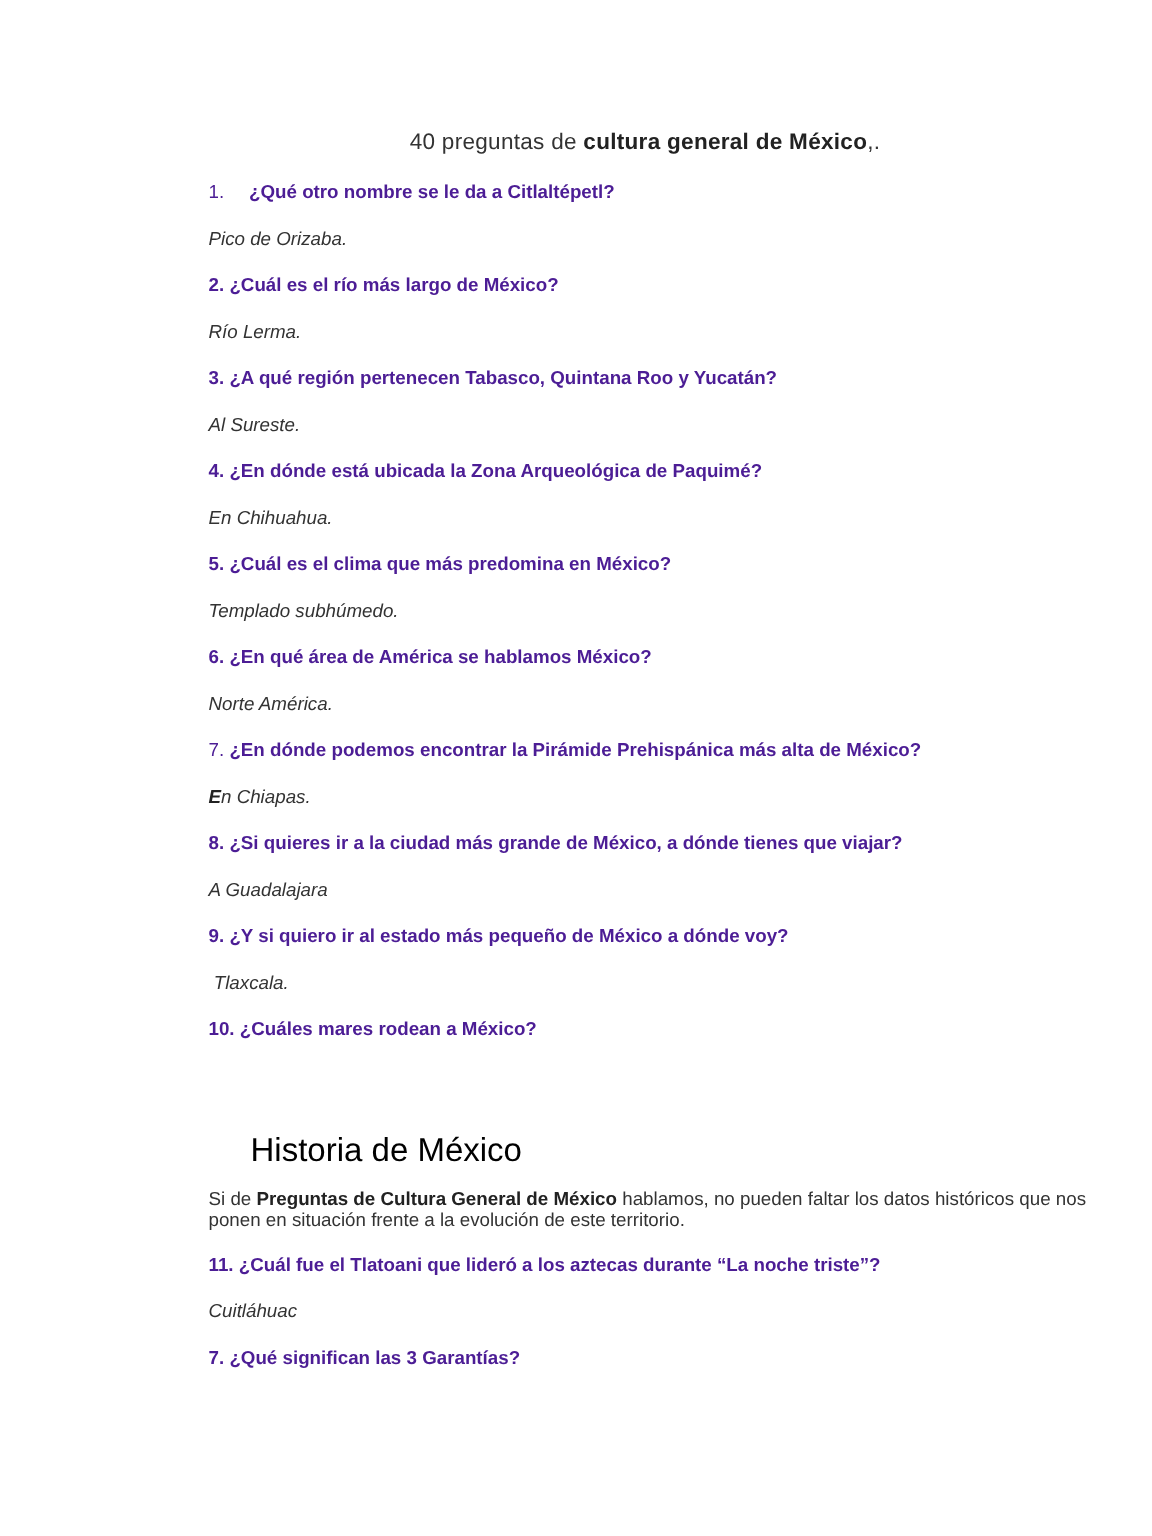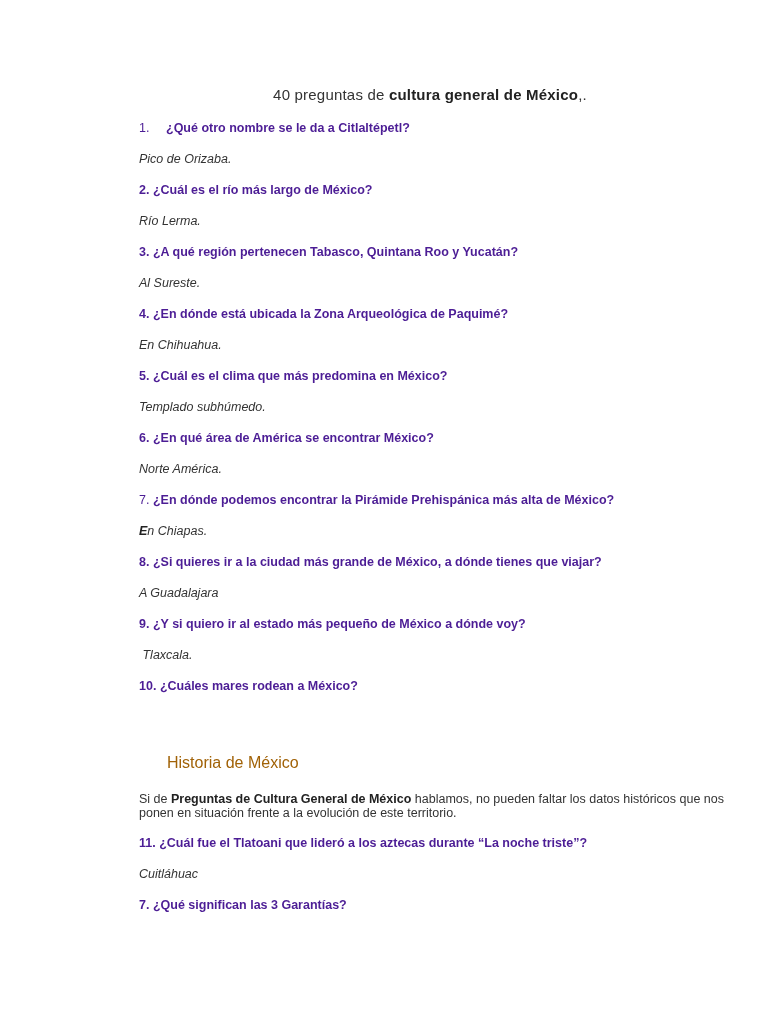--- a/index.html
+++ b/index.html
@@ -56,22 +56,22 @@
       color: #333333;
       line-height: 14px;
       white-space: normal;
       width: 600px;
     }
     .p b { color: #222; }
     .h2 {
       position: absolute;
       left: 121px;
       top: 754px;
-      font-size: 16px;
-      color: #a16207;
+      font-size: 22px;
+      color: #000000;
     }
   </style>
 </head>
 <body>
 
 <div class="page">
 
   <div class="title"><span>40 preguntas de </span><b>cultura general de México</b><span>,.</span></div>
 
   <div class="q" style="top:121px"><span class="num1">1.</span><span>¿Qué otro nombre se le da a Citlaltépetl?</span></div>
@@ -82,21 +82,21 @@
 
   <div class="q" style="top:245px"><span>3.</span> <span>¿A qué región pertenecen Tabasco, Quintana Roo y Yucatán?</span></div>
   <div class="a" style="top:276px">Al Sureste.</div>
 
   <div class="q" style="top:307px"><span>4.</span> <span>¿En dónde está ubicada la Zona Arqueológica de Paquimé?</span></div>
   <div class="a" style="top:338px">En Chihuahua.</div>
 
   <div class="q" style="top:369px"><span>5.</span> <span>¿Cuál es el clima que más predomina en México?</span></div>
   <div class="a" style="top:400px">Templado subhúmedo.</div>
 
-  <div class="q" style="top:431px"><span>6.</span> <span>¿En qué área de América se encontrar México?</span></div>
+  <div class="q" style="top:431px"><span>6.</span> <span>¿En qué área de América se hablamos México?</span></div>
   <div class="a" style="top:462px">Norte América.</div>
 
   <div class="q" style="top:493px"><span style="font-weight:normal">7.</span> <span>¿En dónde podemos encontrar la Pirámide Prehispánica más alta de México?</span></div>
   <div class="a" style="top:524px"><b>E</b><span>n Chiapas.</span></div>
 
   <div class="q" style="top:555px"><span>8.</span> <span>¿Si quieres ir a la ciudad más grande de México, a dónde tienes que viajar?</span></div>
   <div class="a" style="top:586px">A Guadalajara</div>
 
   <div class="q" style="top:617px"><span>9.</span> <span>¿Y si quiero ir al estado más pequeño de México a dónde voy?</span></div>
   <div class="a" style="top:648px; white-space:pre"> Tlaxcala.</div>

